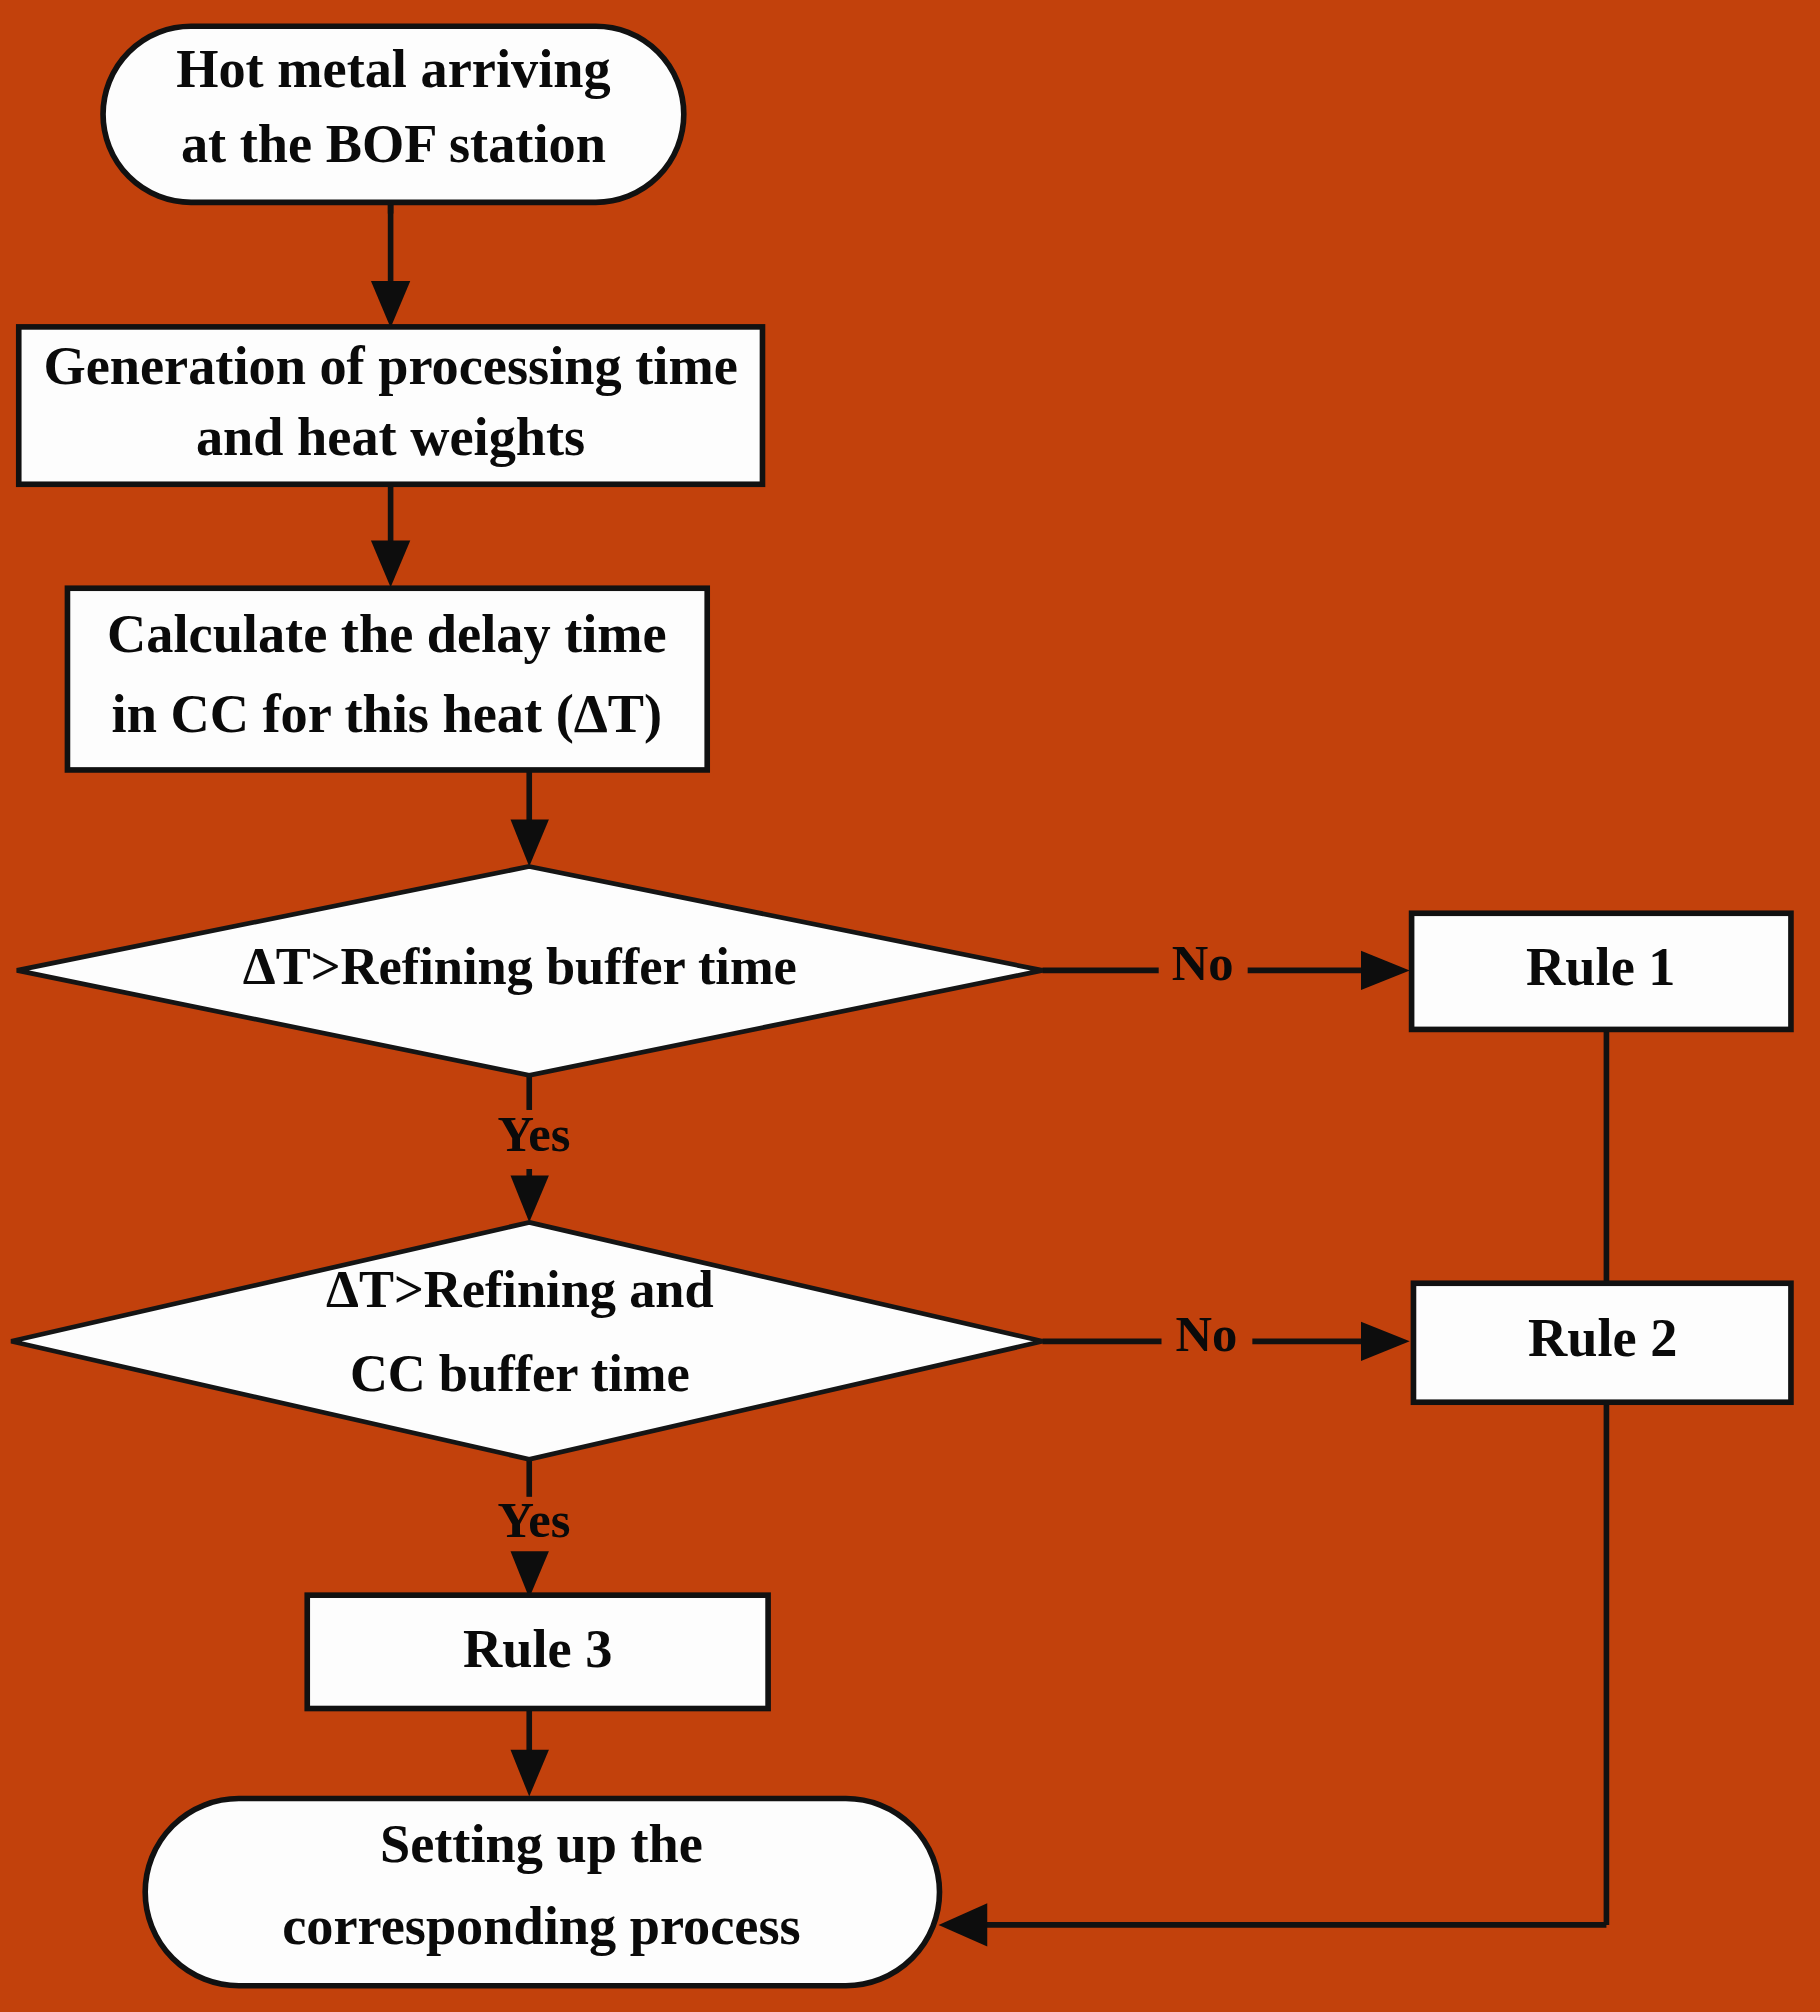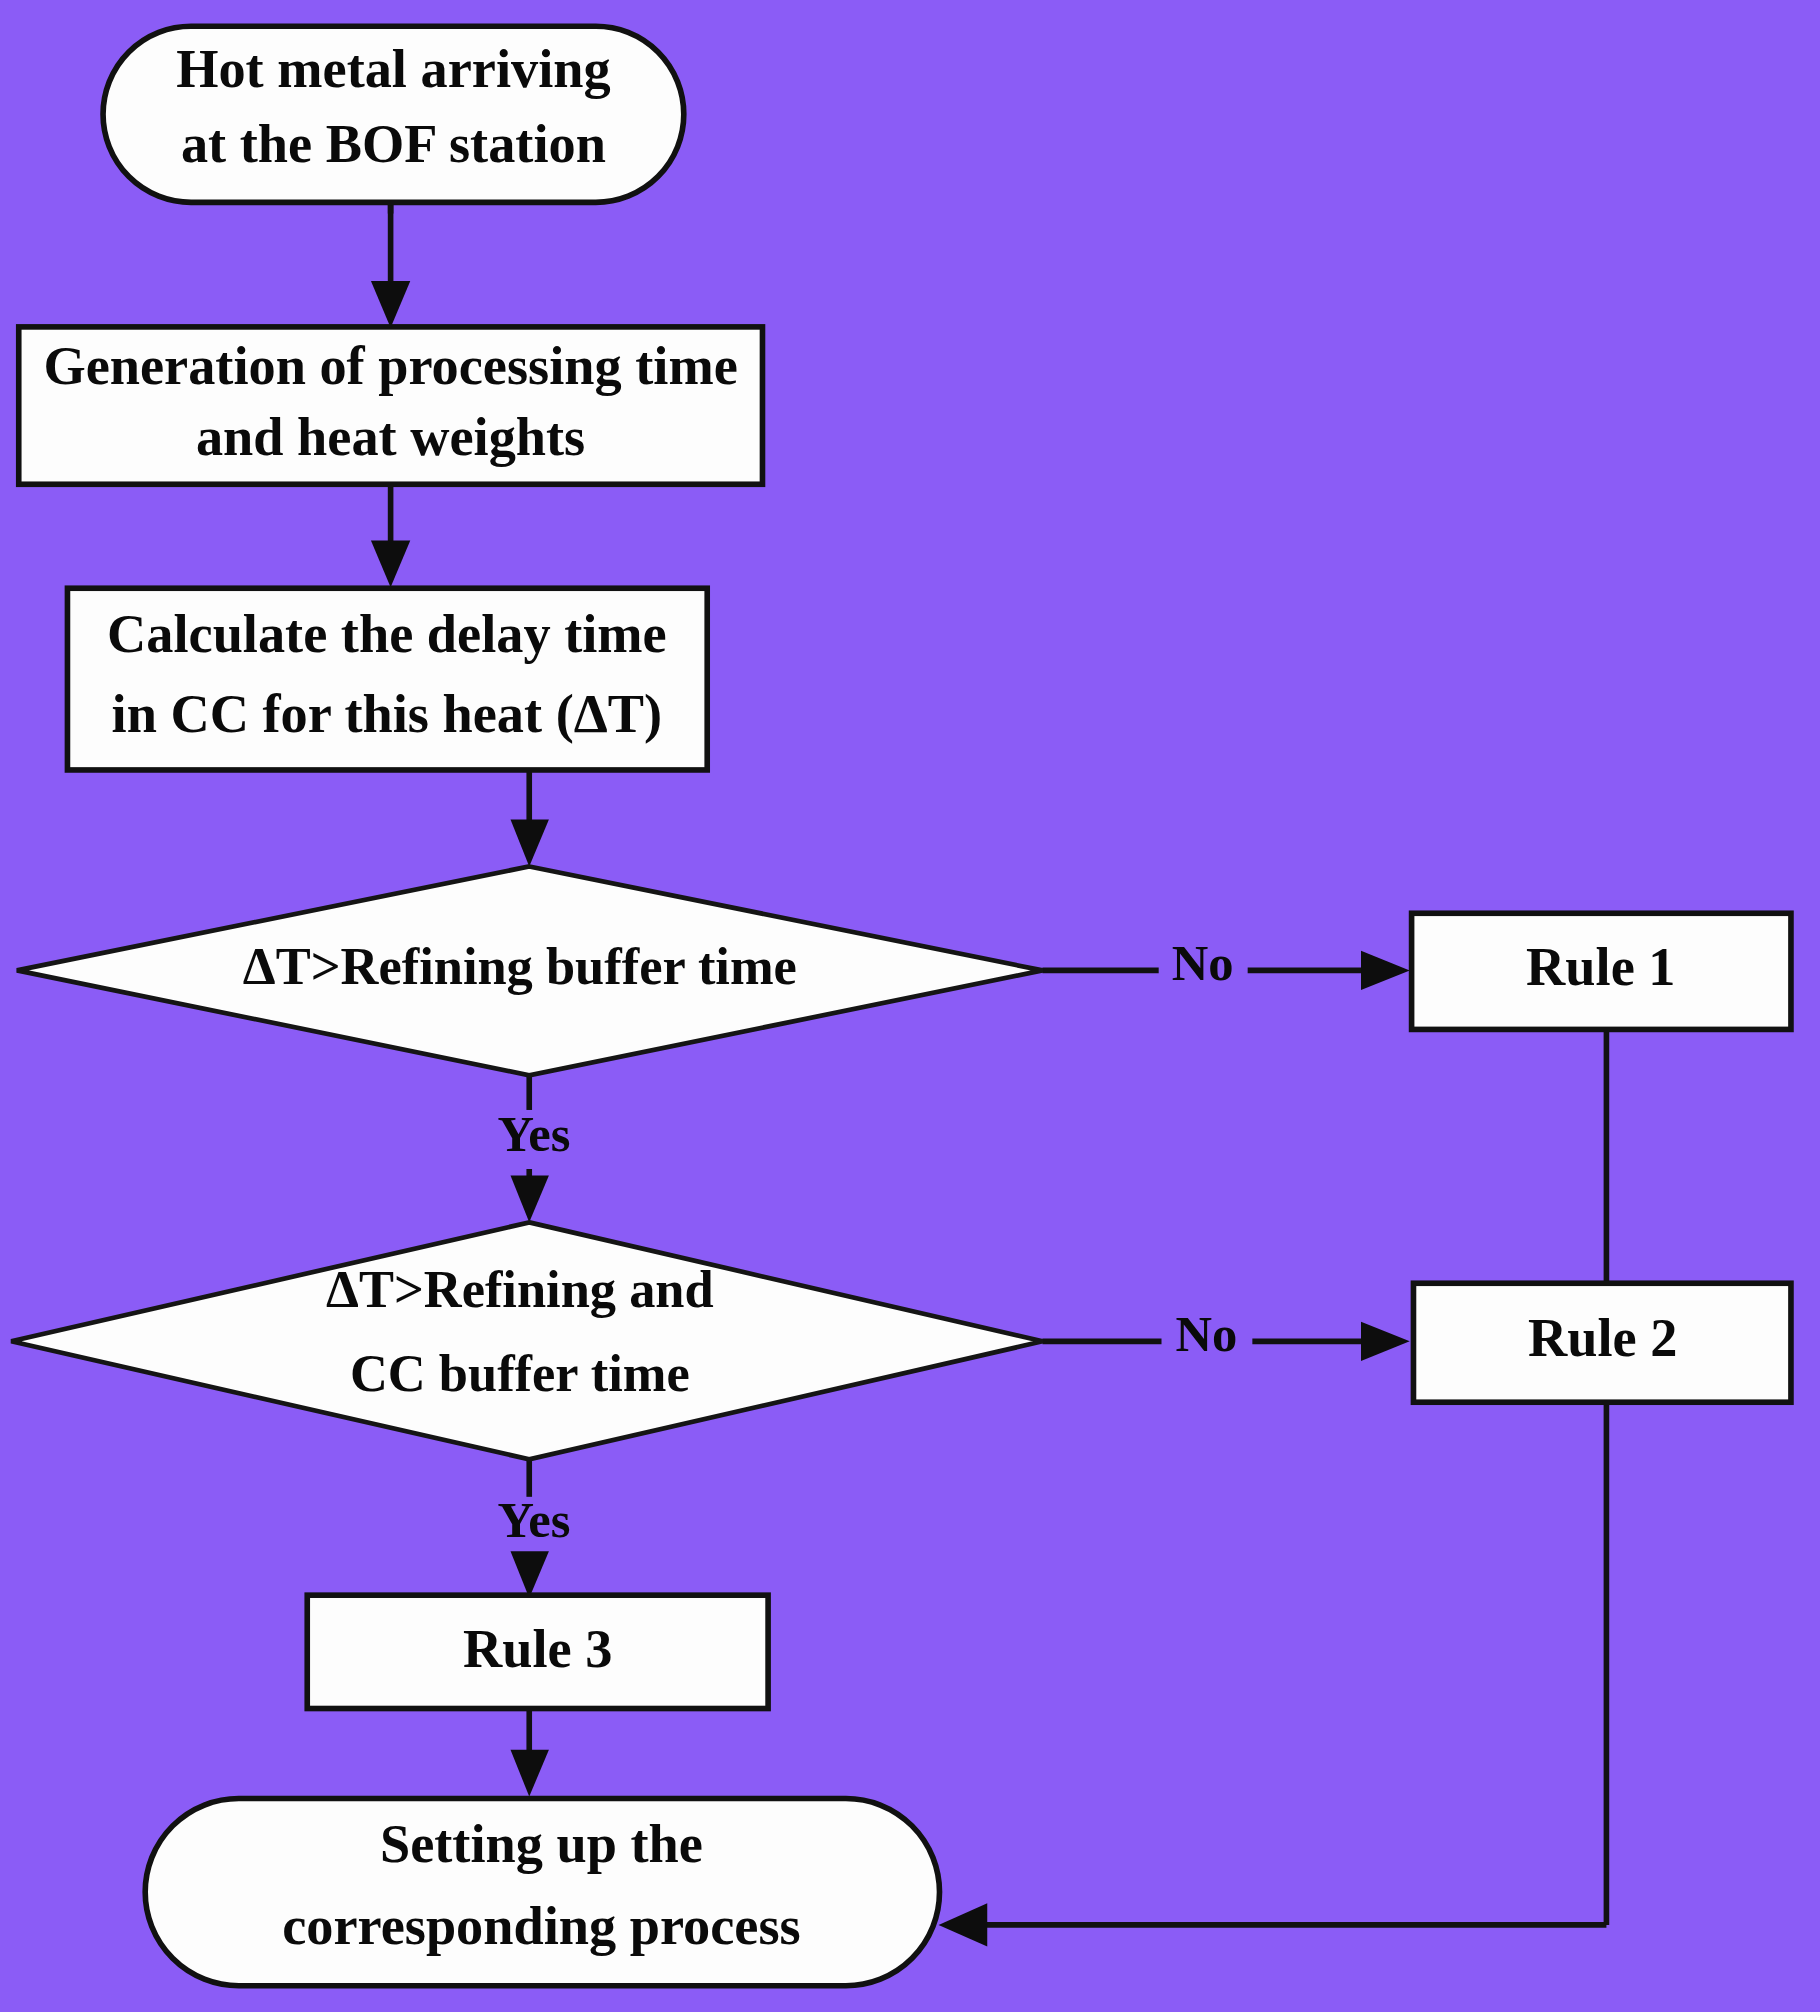--- a/index.html
+++ b/index.html
@@ -8,21 +8,21 @@
     padding: 0;
     background: #ffffff;
   }
   body {
     font-family: "Liberation Serif", "DejaVu Serif", serif;
   }
   #flow-root {
     position: relative;
     width: 1820px;
     height: 2012px;
-    background: #8b5cf6;
+    background: #c2410c;
     overflow: hidden;
   }
   svg#flow-svg {
     display: block;
     width: 1820px;
     height: 2012px;
   }
   .shape-stroke {
     fill: #fdfdfd;
     stroke: #111111;

